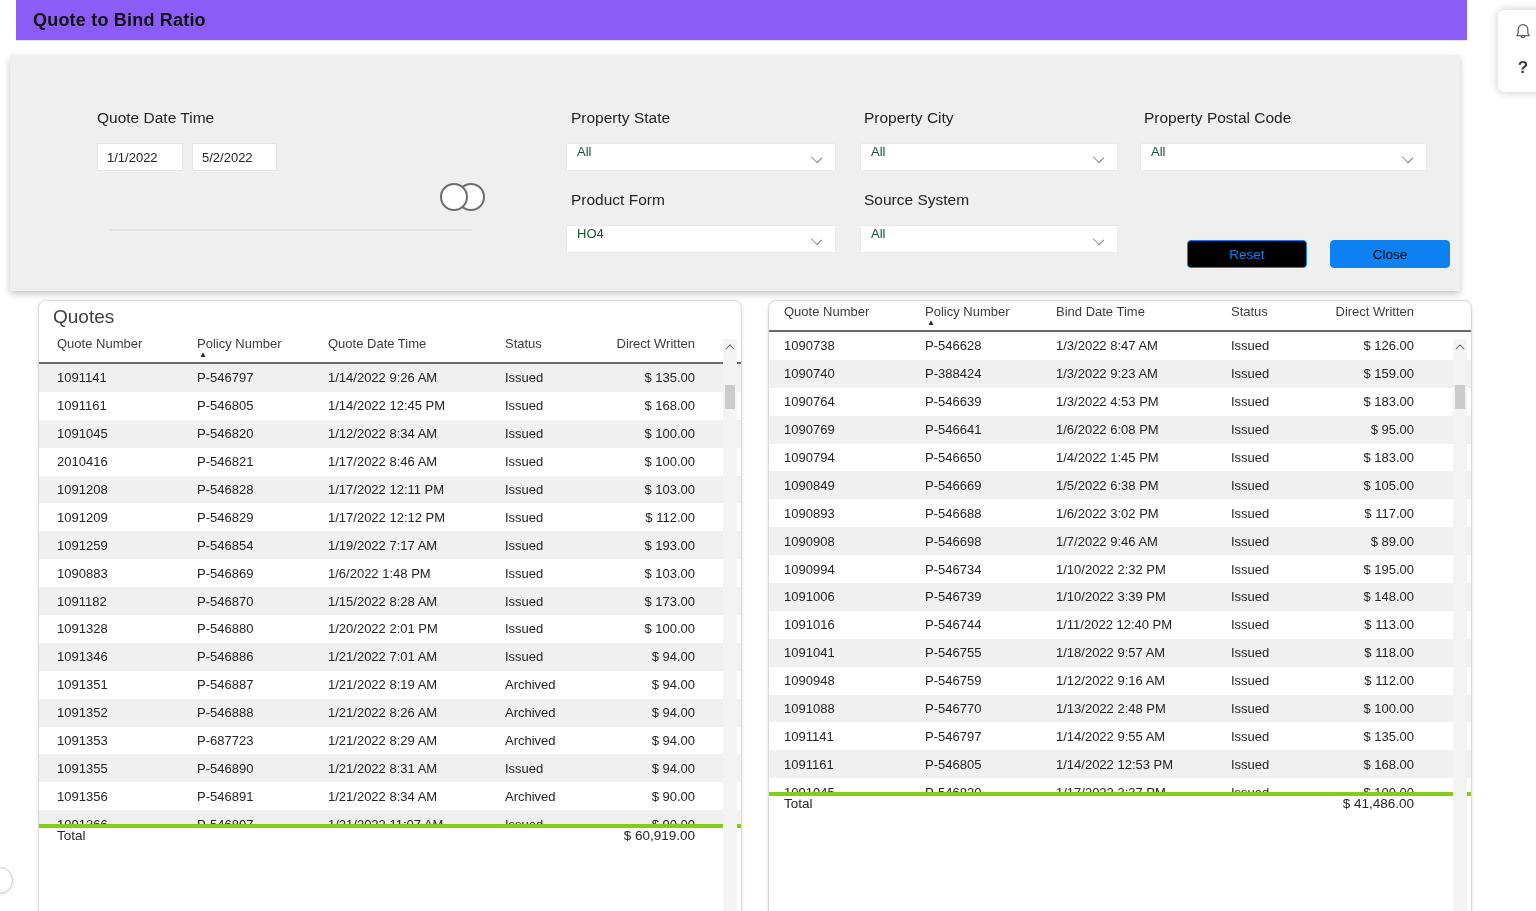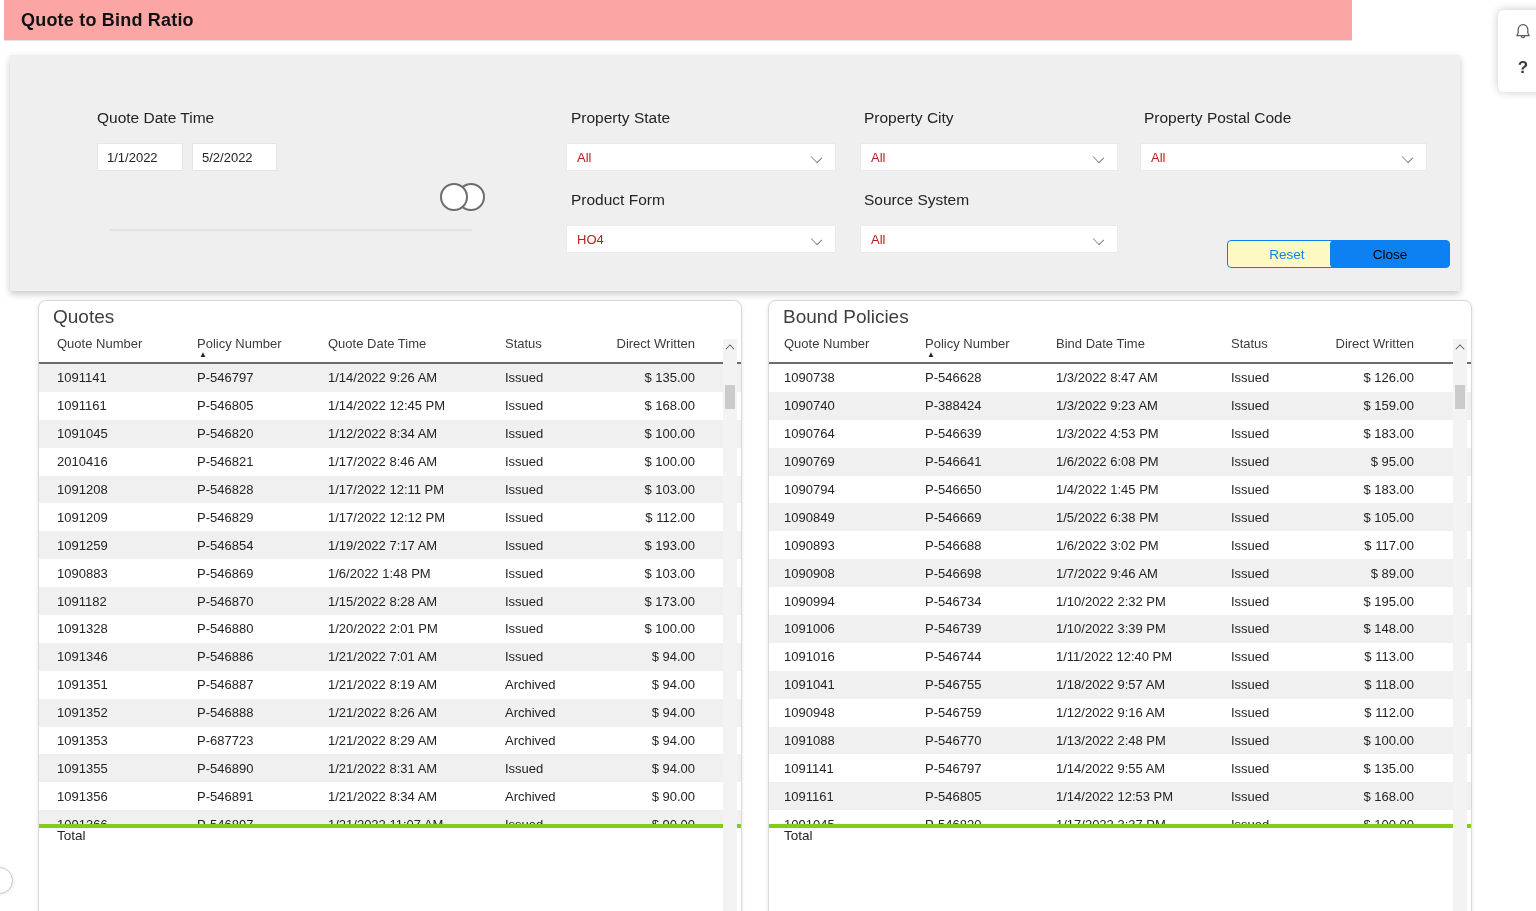--- a/index.html
+++ b/index.html
@@ -4,22 +4,22 @@
 <style>
   * { margin:0; padding:0; box-sizing:border-box; }
   html,body { width:1536px; height:911px; }
   body {
     position:relative; overflow:hidden; background:#ffffff;
     font-family:"Liberation Sans", sans-serif; color:#252423;
   }
 
   
   .page-header {
-    position:absolute; top:0; left:4px; width:1348px; height:41px;
-    border-bottom:1px solid #e3e3e3; background:#fca5a5;
+    position:absolute; top:0; left:16px; width:1451px; height:41px;
+    border-bottom:1px solid #e3e3e3; background:#8b5cf6;
   }
   .page-title {
     position:absolute; left:17px; top:10px;
     font-size:18px; font-weight:bold; color:#111111; letter-spacing:.2px;
   }
 
   
   .quick-panel {
     position:absolute; top:10px; right:-12px; width:50px; height:82px;
     background:#fff; border-radius:6px; box-shadow:0 0 10px rgba(0,0,0,.22);
@@ -40,42 +40,42 @@
   }
   .filter-body { position:absolute; top:33px; left:0; right:0; bottom:0; }
 
   .f-label { position:absolute; font-size:15.5px; color:#252423; }
   .f-input {
     position:absolute; height:28px; background:#fff; border:1px solid #e7e5e4;
     font-size:13px; color:#252423; display:flex; align-items:center; padding-left:9px;
   }
   .f-drop {
     position:absolute; height:28px; background:#fff; border:1px solid #eceae9;
-    font-size:13px; color:#b91c1c; display:flex; align-items:center; padding-left:10px;
+    font-size:13px; color:#14532d; display:flex; align-items:flex-start; padding-left:10px;
     cursor:pointer;
   }
   .chev {
     position:absolute; right:14px; top:9px; width:9px; height:9px;
     border-right:1.4px solid #7a7a7a; border-bottom:1.4px solid #7a7a7a;
     transform:rotate(45deg) scaleY(.8);
   }
 
   .slider-track { position:absolute; left:100px; top:141px; width:362px; height:2px; background:#e5e3e2; }
   .slider-handle {
     position:absolute; width:28px; height:28px; border-radius:50%;
     background:#fff; border:2.5px solid #6d6d6d; top:95px; cursor:pointer;
   }
   .handle-right { left:447px; }
   .handle-left  { left:430px; }
 
   .btn {
     position:absolute; top:152px; width:120px; height:28px; border-radius:4px;
     font-size:13.5px; display:flex; align-items:center; justify-content:center; cursor:pointer;
   }
-  .btn-reset { left:1217px; background:#fef9c3; border:1px solid #0d80f2; color:#0d80f2;text-align:center; }
+  .btn-reset { left:1177px; background:#000000; border:1px solid #0d80f2; color:#0d80f2;text-align:center; }
   .btn-close { left:1320px; background:#0d80f2; border:1px solid #0d80f2; color:#000000; }
 
   
   .card {
     position:absolute; top:300px; width:704px; height:680px; background:#fff;
     border:1px solid #d9d9d9; border-radius:8px; box-shadow:0 1px 4px rgba(0,0,0,.10);
   }
   .card-quotes { left:38px; }
   .card-bound  { left:768px; }
 
@@ -332,30 +332,30 @@
       <div class="row">
         <span class="cell c0">1091366</span>
         <span class="cell c1">P-546897</span>
         <span class="cell c2">1/21/2022 11:07 AM</span>
         <span class="cell c3">Issued</span>
         <span class="cell c4">$ 90.00</span>
       </div>
     </div>
   <div class="total-row">
     <span class="total-label">Total</span>
+    <span class="total-value">$ 60,919.00</span>
   </div>
   <div class="vscroll">
     <span class="vs-arrow vs-up"></span>
     <span class="vs-thumb"></span>
     <span class="vs-arrow vs-down"></span>
   </div>
 </div>
 
 <div class="card card-bound">
-  <div class="card-title">Bound Policies</div>
   <div class="thead">
     <span class="hcell c0">Quote Number</span>
     <span class="hcell c1">Policy Number</span>
     <span class="hcell c2">Bind Date Time</span>
     <span class="hcell c3">Status</span>
     <span class="hcell c4">Direct Written</span>
     <span class="sort-ind">▲</span>
   </div>
   <div class="rows">
       <div class="row">
@@ -473,20 +473,21 @@
       <div class="row">
         <span class="cell c0">1091045</span>
         <span class="cell c1">P-546820</span>
         <span class="cell c2">1/17/2022 3:37 PM</span>
         <span class="cell c3">Issued</span>
         <span class="cell c4">$ 100.00</span>
       </div>
     </div>
   <div class="total-row">
     <span class="total-label">Total</span>
+    <span class="total-value">$ 41,486.00</span>
   </div>
   <div class="vscroll">
     <span class="vs-arrow vs-up"></span>
     <span class="vs-thumb"></span>
     <span class="vs-arrow vs-down"></span>
   </div>
 </div>
 
 <div class="edge-handle"></div>
 

